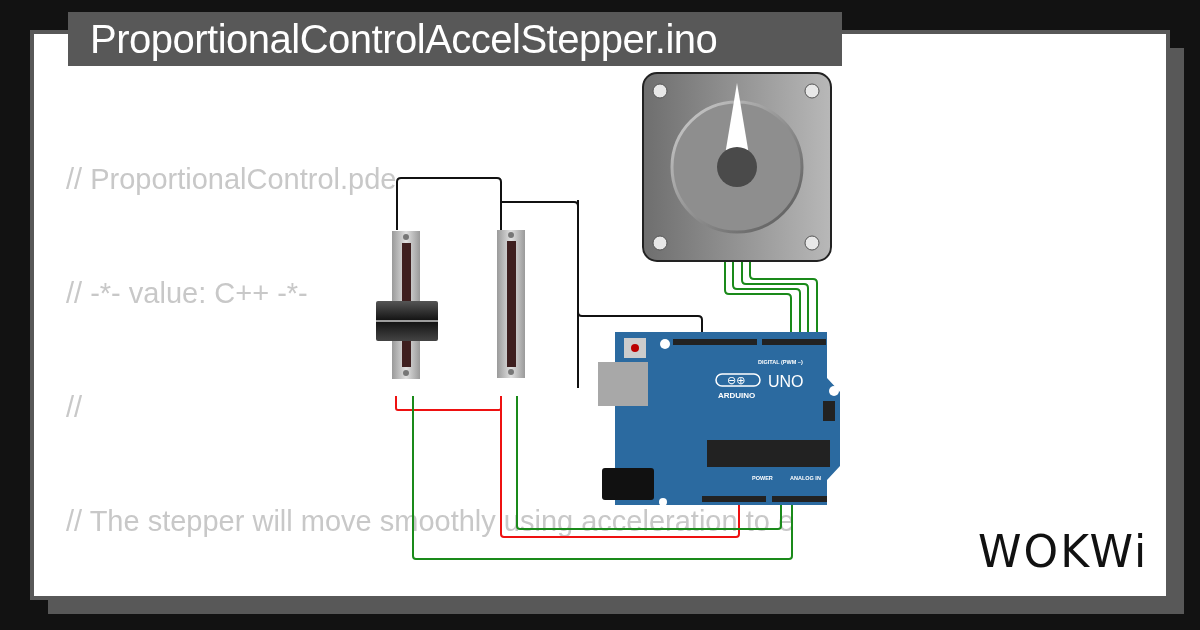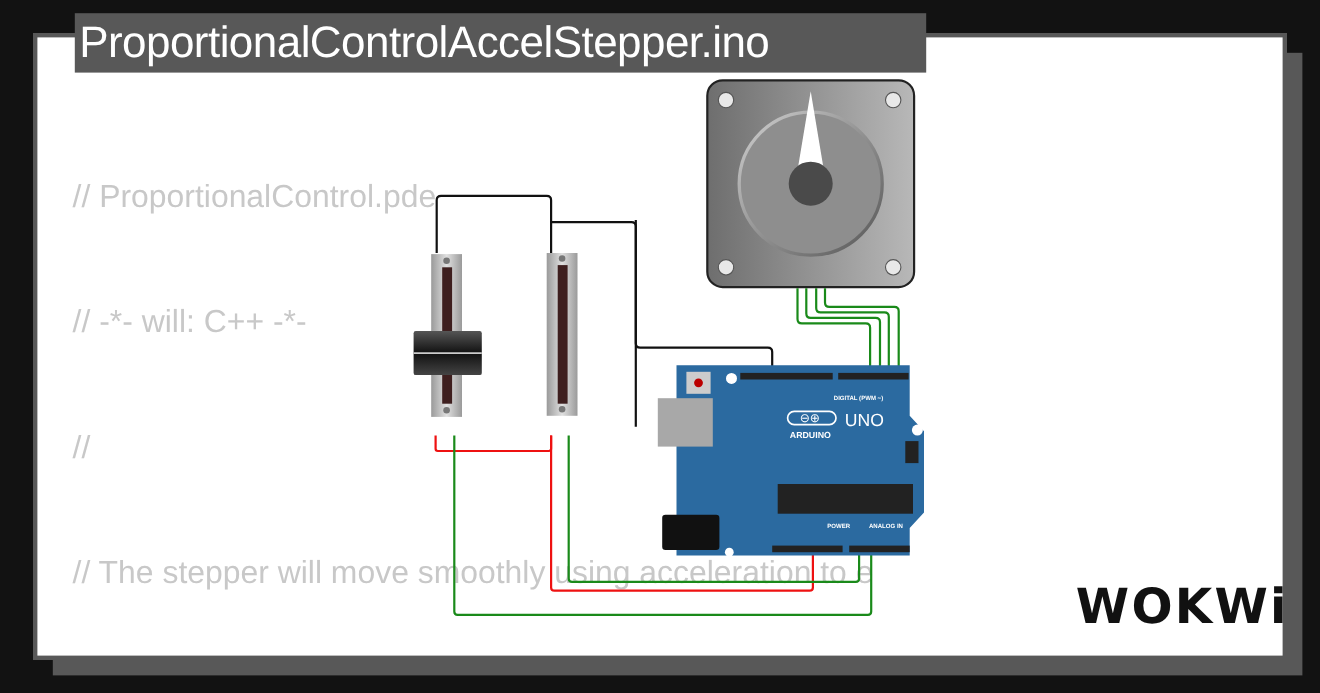--- a/index.html
+++ b/index.html
@@ -1,36 +1,36 @@
 <!DOCTYPE html>
 <html><head>
 <meta charset="utf-8">
 <style>
   html, body { margin:0; padding:0; }
   body { width:1200px; height:630px; background:#121212; position:relative; overflow:hidden; font-family:"Liberation Sans", sans-serif; }
   .shadow { position:absolute; left:48px; top:48px; width:1136px; height:566px; background:#585858; }
   .card { position:absolute; left:30px; top:30px; width:1140px; height:570px; background:#585858; }
   .card-inner { position:absolute; left:4px; top:4px; width:1132px; height:562px; background:#ffffff; overflow:hidden; }
-  .title { position:absolute; left:68px; top:12px; width:774px; height:54px; background:#585858; color:#ffffff; font-size:40px; line-height:54px; padding-left:4px; box-sizing:border-box; white-space:nowrap; letter-spacing:-0.5px; }
+  .title { position:absolute; left:68px; top:12px; width:774px; height:54px; background:#585858; color:#ffffff; font-size:40px; line-height:54px; padding-left:22px; box-sizing:border-box; white-space:nowrap; letter-spacing:-0.5px; }
   .code { position:absolute; left:66px; top:84px; margin:0; color:#c8c8c8; font-size:29px; line-height:38px; white-space:pre; }
   .code div { height:38px; }
   svg.circuit { position:absolute; left:0; top:0; }
-  .logo { position:absolute; left:978px; top:526px; font-size:44px; font-weight:bold; color:#111; letter-spacing:2px; font-family:"DejaVu Sans", sans-serif; }
+  .logo { position:absolute; left:978px; top:526px; font-size:44px; font-weight:normal; color:#111; letter-spacing:2px; font-family:"DejaVu Sans", sans-serif; }
 </style>
 </head>
 <body>
 
 <div class="shadow"></div>
 <div class="card">
   <div class="card-inner"></div>
 </div>
 
 <div class="code">
   <div>// ProportionalControl.pde</div>
-  <div>// -*- will: C++ -*-</div>
+  <div>// -*- value: C++ -*-</div>
   <div>//</div>
   <div>// The stepper will move smoothly using acceleration to e</div>
   
   
   
   
   
   
   
 </div>

